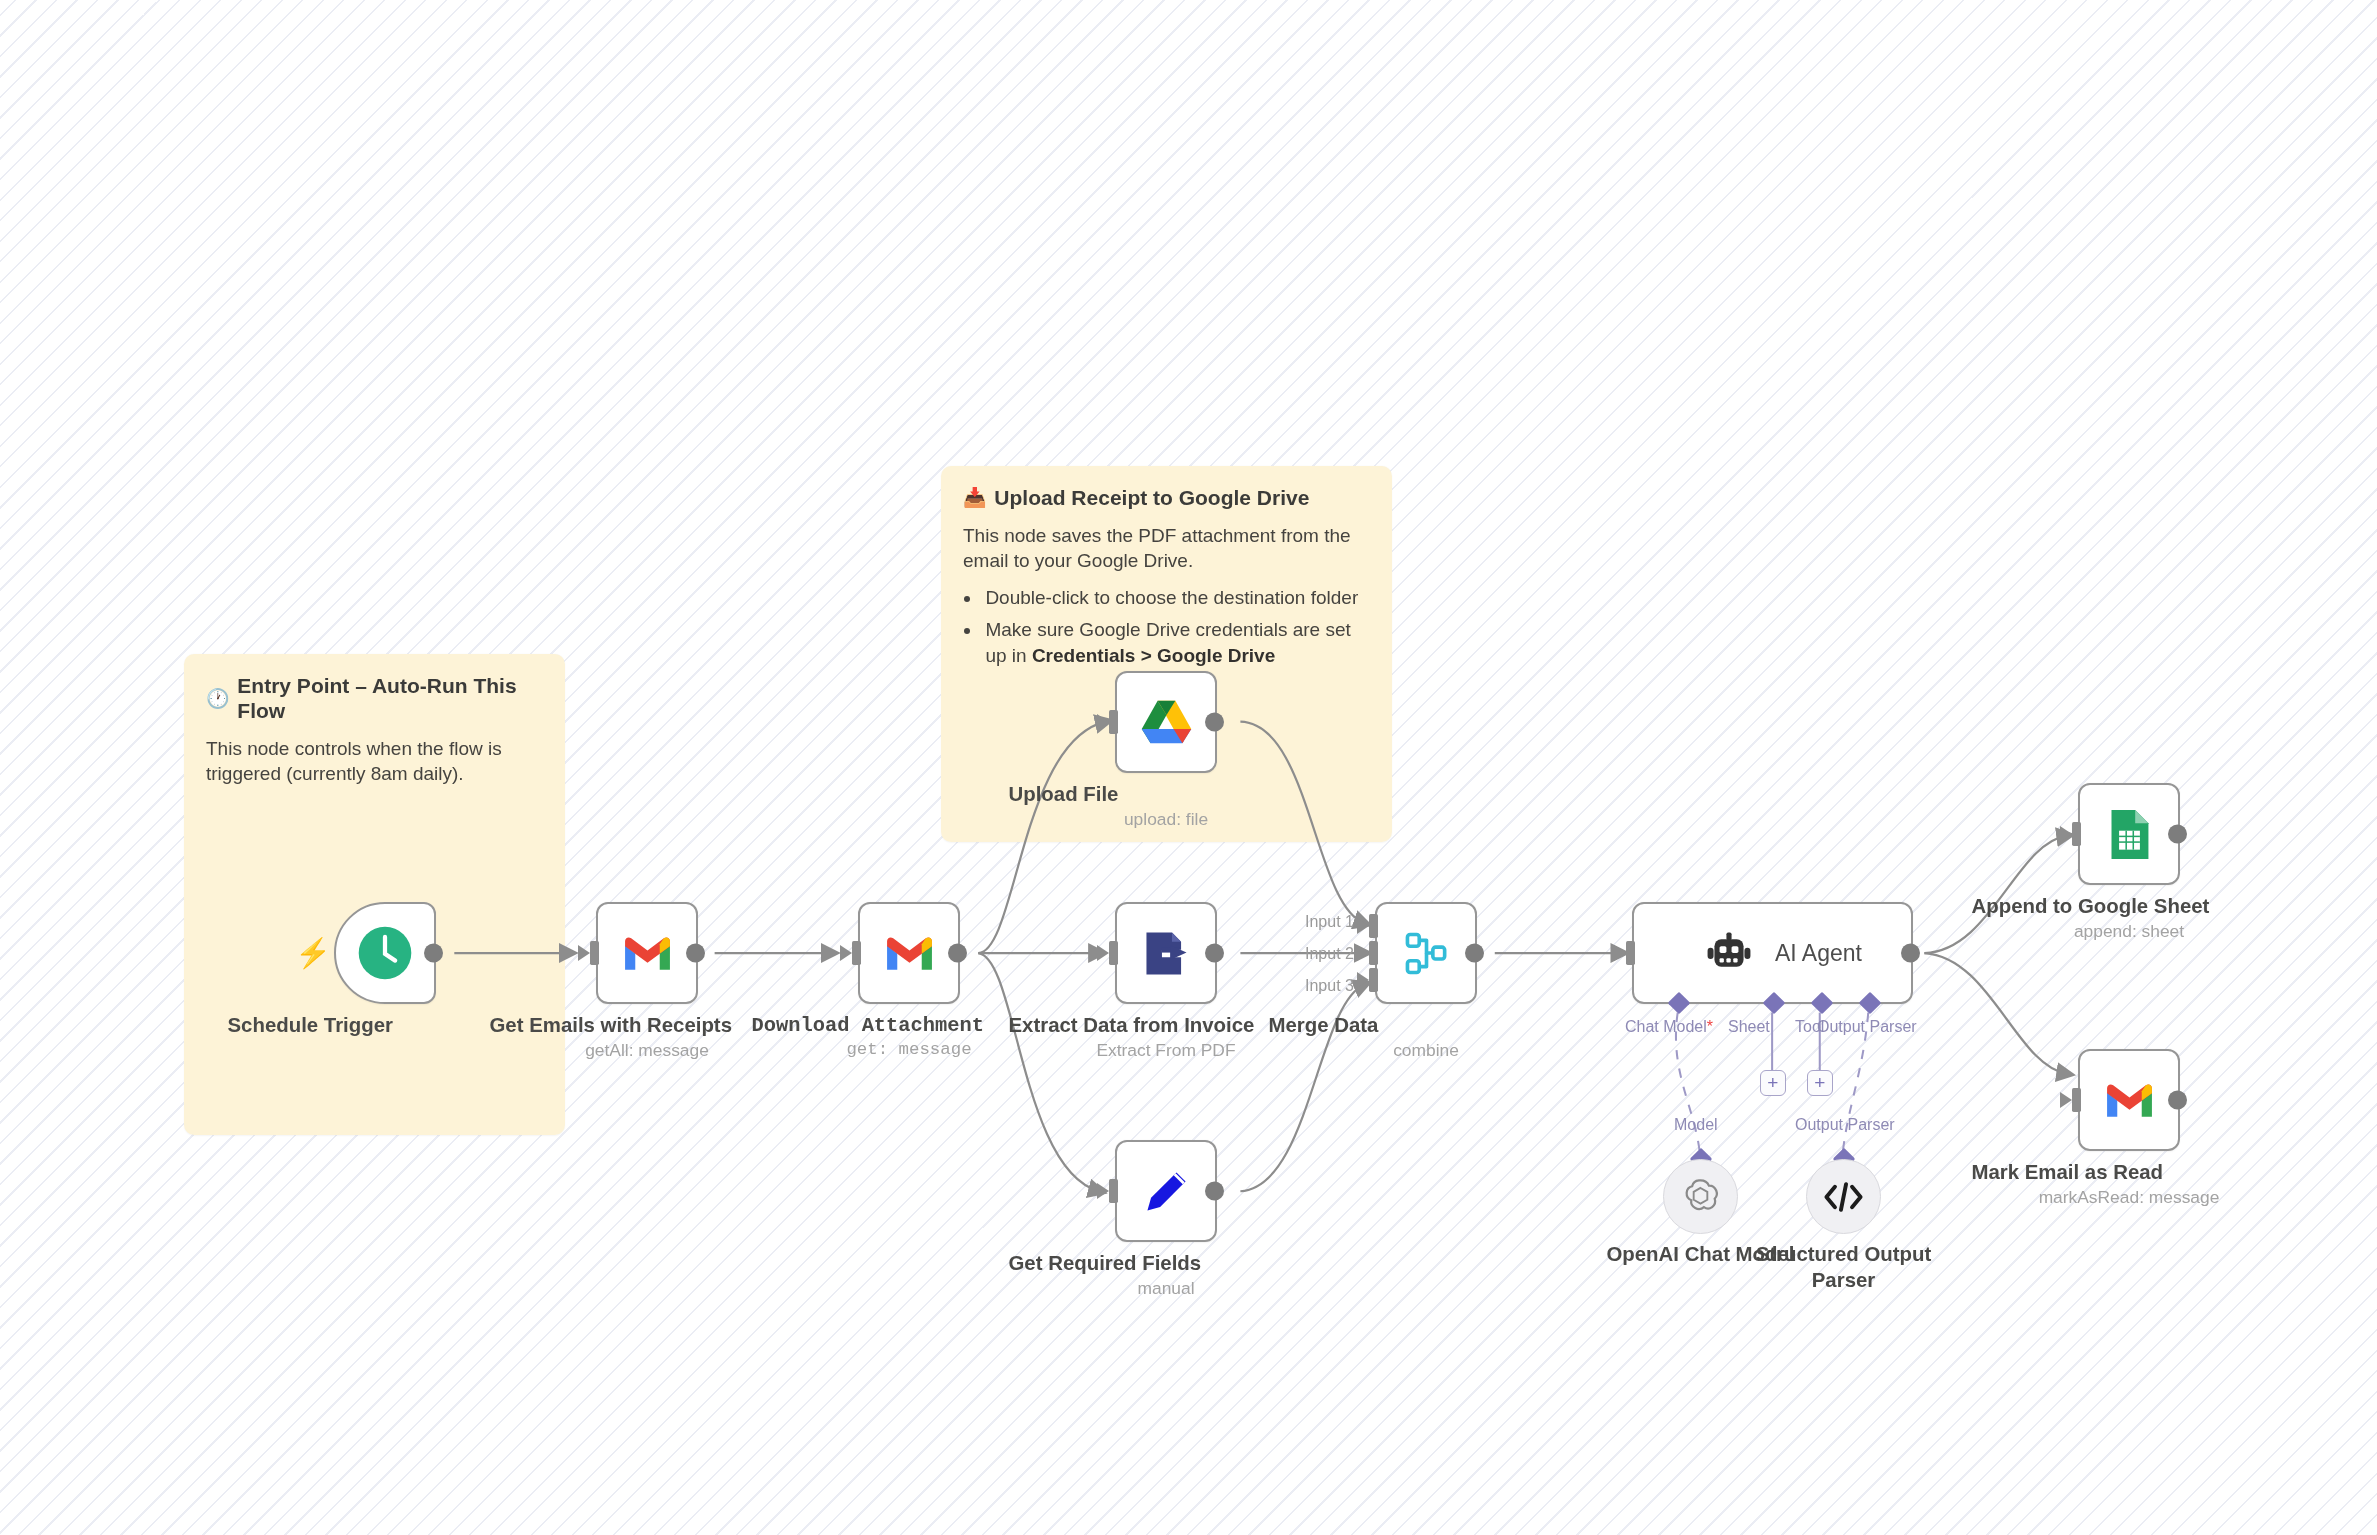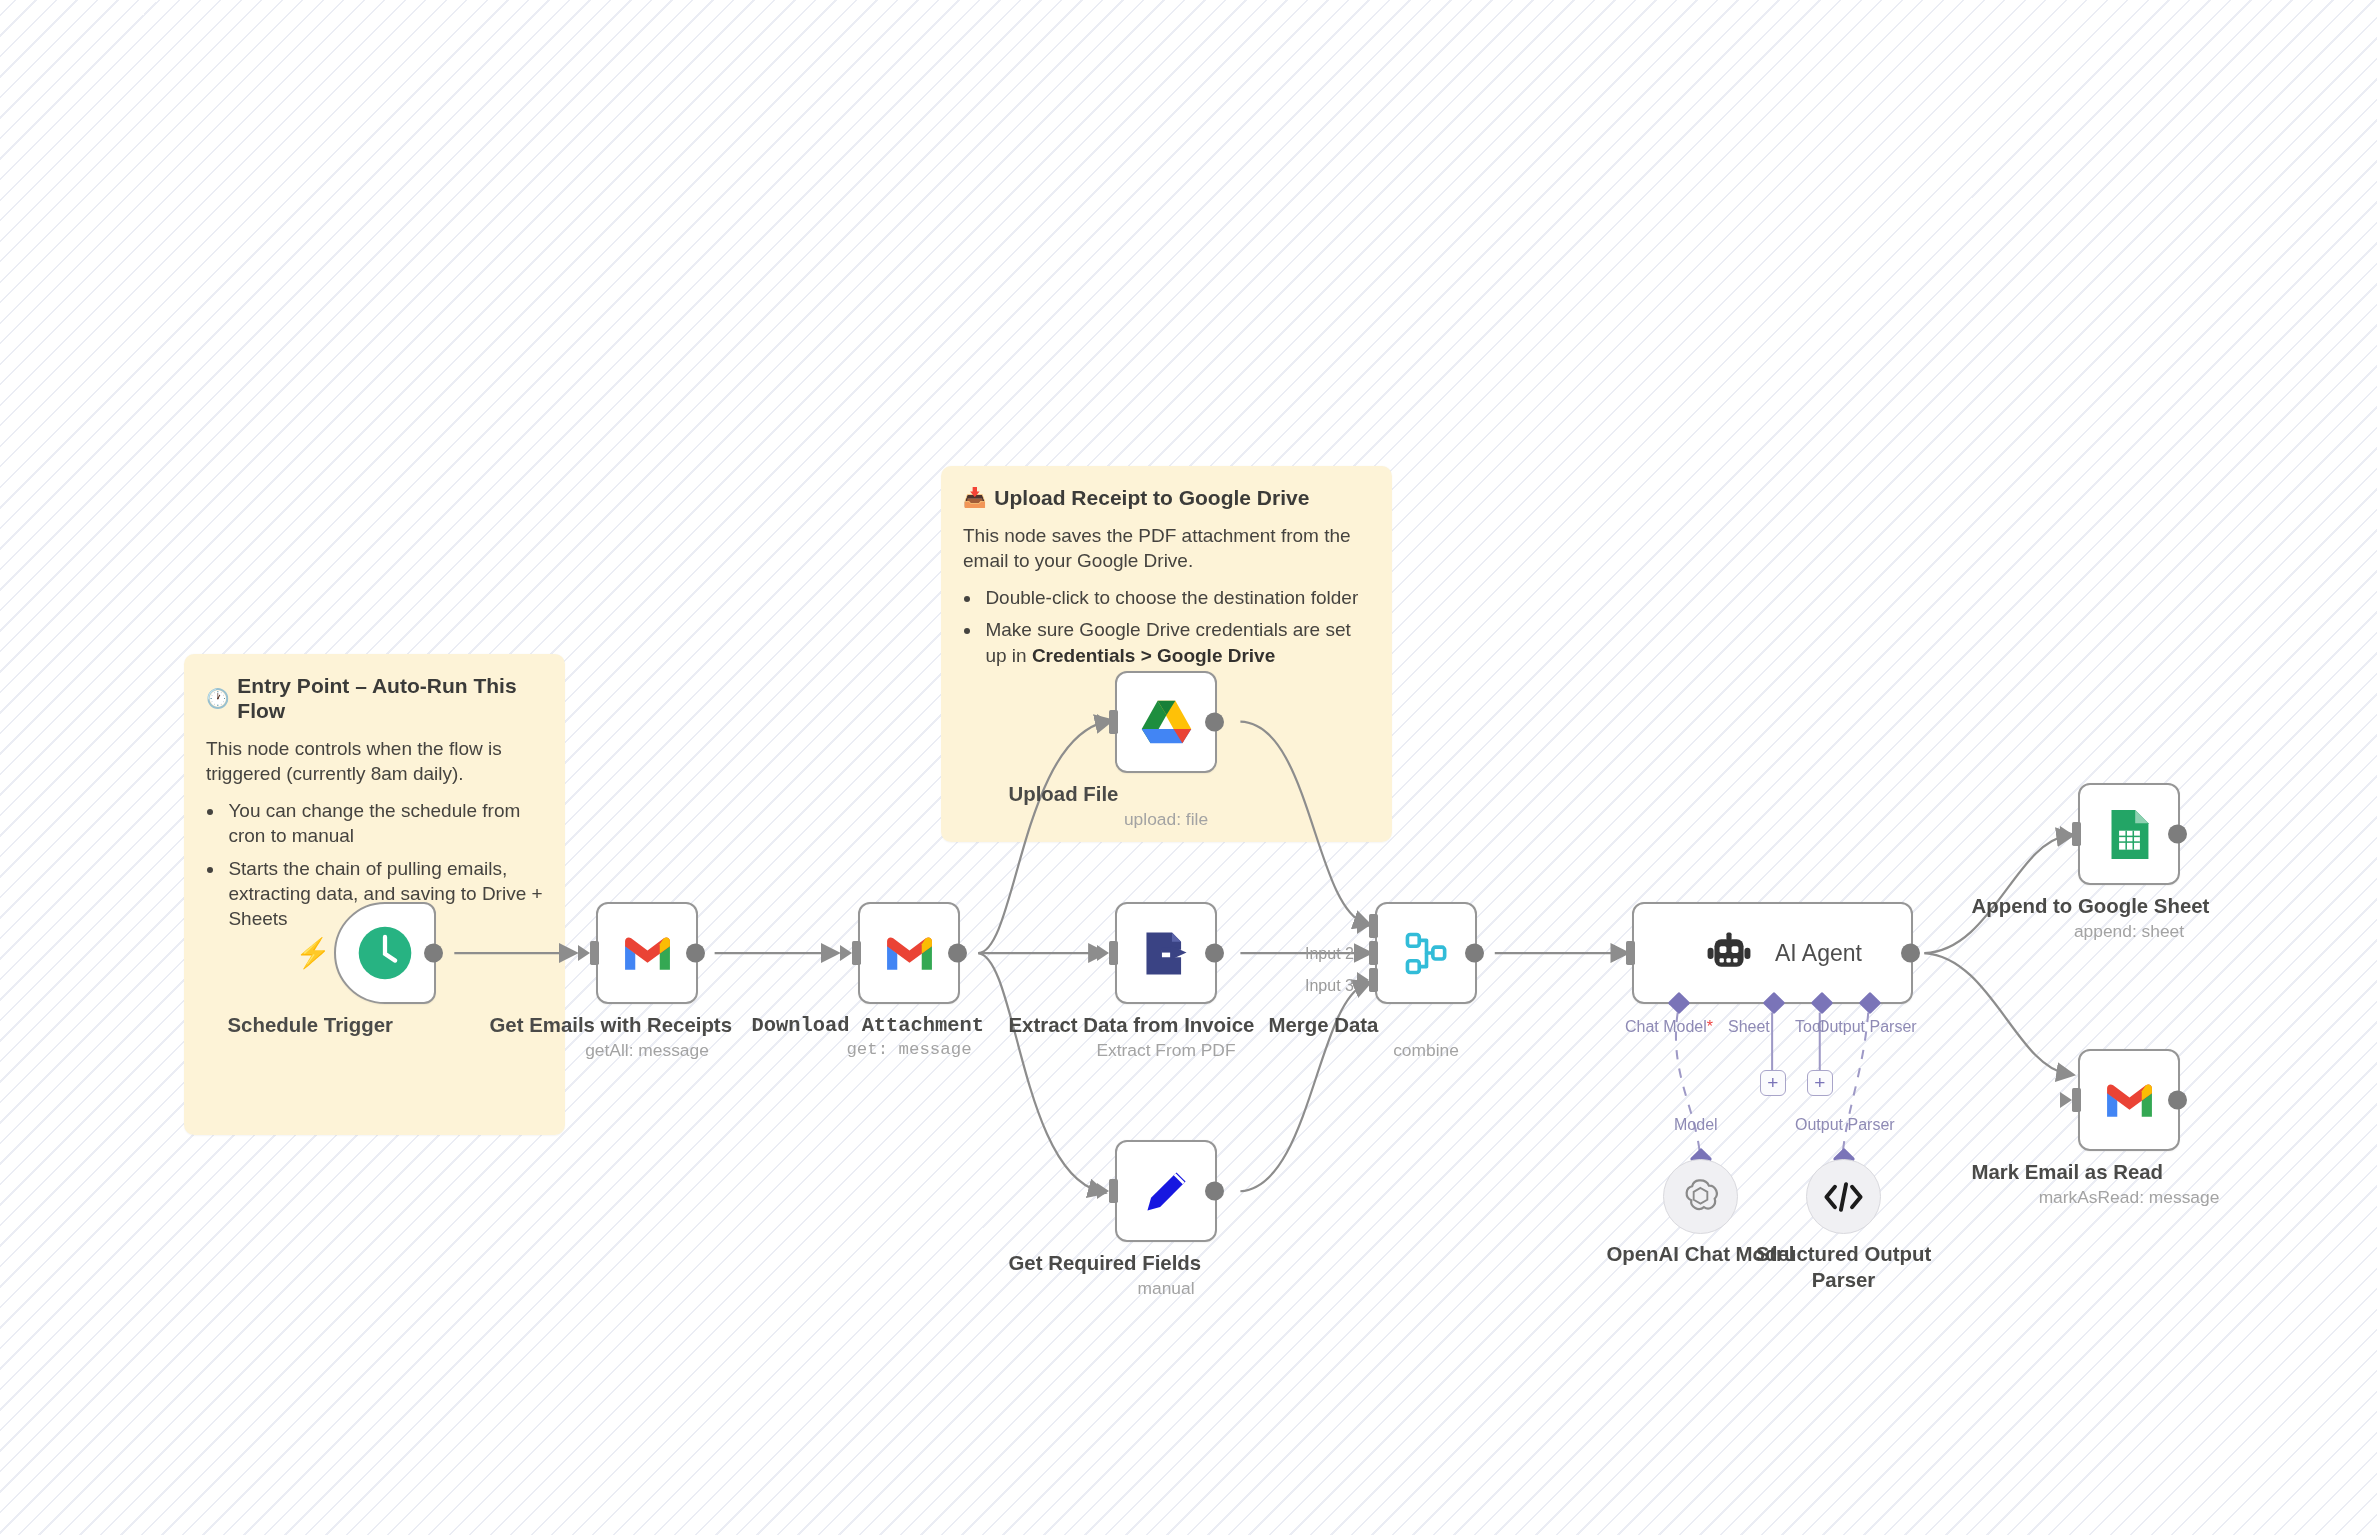--- a/index.html
+++ b/index.html
@@ -249,24 +249,20 @@
 <body>
 
 <div id="canvas">
 
   <div class="sticky" style="left:184px; top:654px; width:381px; height:481px;">
     <div class="sticky-title">
       <span class="sticky-emoji">🕐</span>
       <span>Entry Point – Auto-Run This Flow</span>
     </div>
     <div class="sticky-p">This node controls when the flow is triggered (currently 8am daily).</div>
-    <ul class="sticky-ul">
-      <li>You can change the schedule from cron to manual</li>
-      <li>Starts the chain of pulling emails, extracting data, and saving to Drive + Sheets</li>
-    </ul>
   </div>
 
   <div class="sticky" style="left:941px; top:466px; width:451px; height:376px;">
     <div class="sticky-title">
       <span class="sticky-emoji">📥</span>
       <span>Upload Receipt to Google Drive</span>
     </div>
     <div class="sticky-p">This node saves the PDF attachment from the email to your Google Drive.</div>
     <ul class="sticky-ul">
       <li>Double-click to choose the destination folder</li>
@@ -418,20 +414,21 @@
         <rect x="6" y="35" width="13" height="13" rx="3" fill="none" stroke="#32bcd8" stroke-width="4"></rect>
         <rect x="34" y="20" width="13" height="13" rx="3" fill="none" stroke="#32bcd8" stroke-width="4"></rect>
         <path d="M19 12.5 L27 12.5 L27 26.5 L34 26.5" fill="none" stroke="#32bcd8" stroke-width="4" stroke-linejoin="round"></path>
         <path d="M19 41.5 L27 41.5 L27 26.5" fill="none" stroke="#32bcd8" stroke-width="4" stroke-linejoin="round"></path>
       </svg>
       <div class="port-out"></div>
     </div>
     <div class="node-label">Merge Data</div>
     <div class="node-sub">combine</div>
   </div>
+  <div class="input-name" style="left:1305px; top:913px;">Input 1</div>
   <div class="input-name" style="left:1305px; top:945px;">Input 2</div>
   <div class="input-name" style="left:1305px; top:977px;">Input 3</div>
 
   <div class="node" style="left:1632px; top:902px;">
     <div class="node-box wide">
       <div class="port-in-arrow"></div>
       <div class="port-in"></div>
       <svg class="icon-svg" width="48" height="48" viewBox="0 0 56 56">
         <rect x="25" y="4" width="6" height="9" rx="2" fill="#333333"></rect>
         <rect x="11" y="12" width="34" height="32" rx="8" fill="#333333"></rect>

